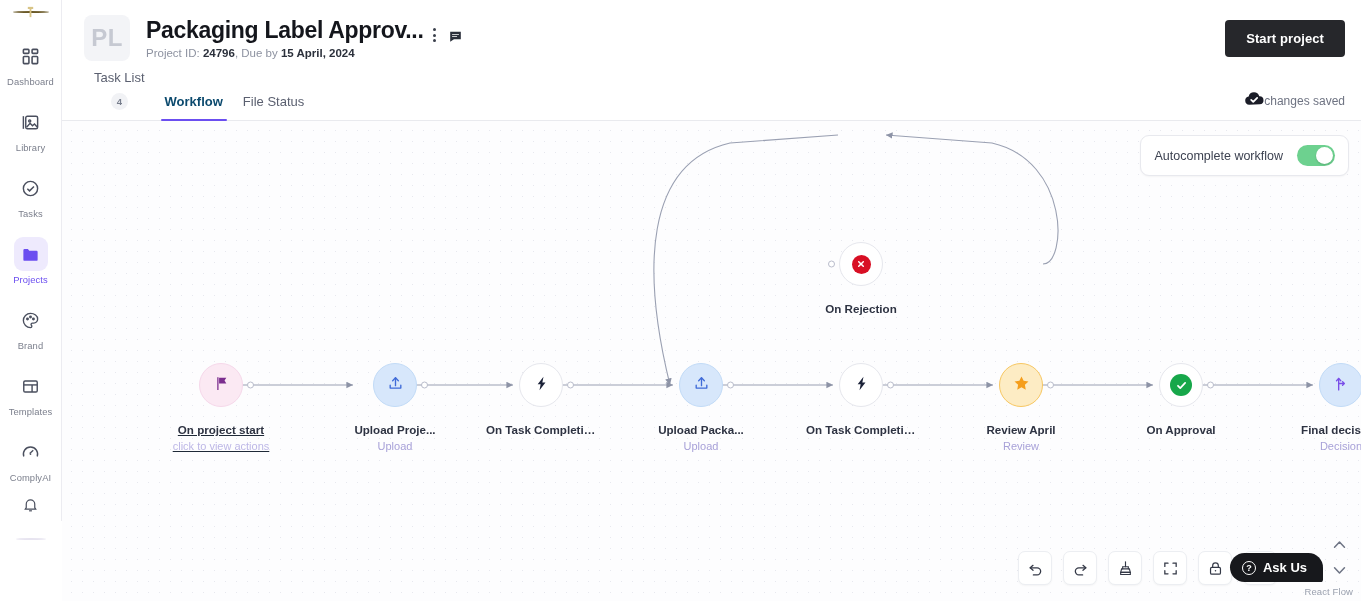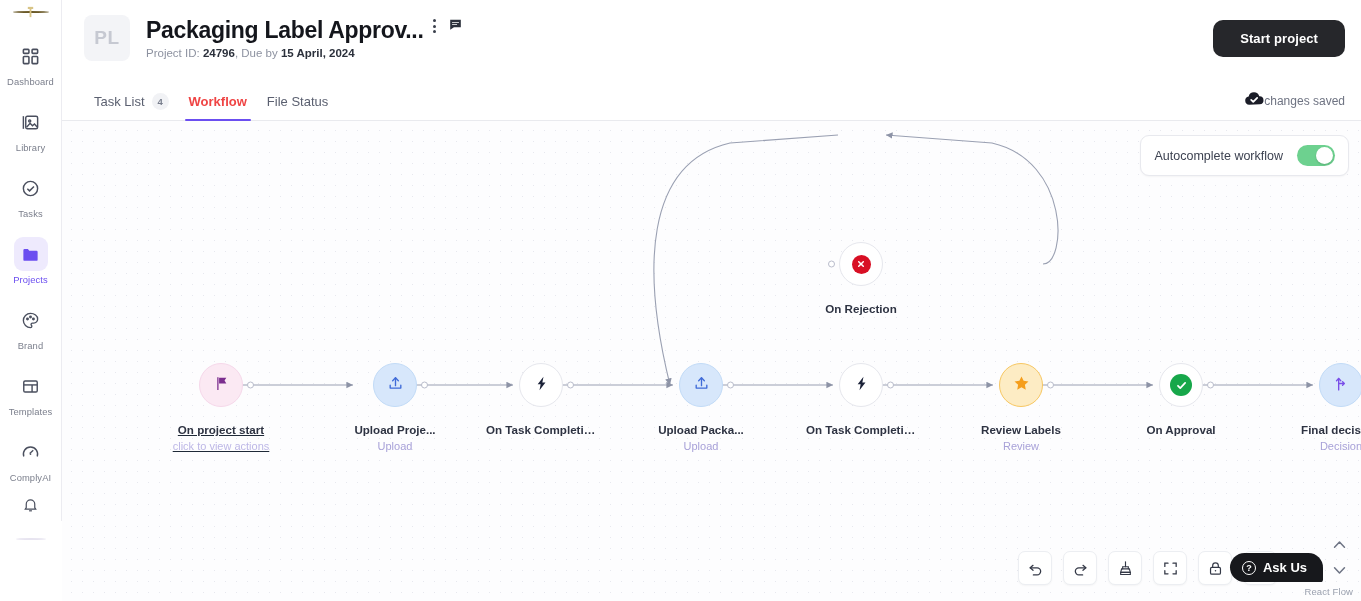--- a/index.html
+++ b/index.html
@@ -72,50 +72,50 @@
   
   .main { flex: 1 1 auto; height: 601px; display: flex; flex-direction: column; min-width: 0; }
 
   
   .hdr {
     height: 76px; flex: 0 0 76px; display: flex; align-items: center;
     padding: 0 16px 0 22px; background: #fff;
   }
   .proj-badge {
     width: 46px; height: 46px; border-radius: 8px; background: #f3f4f7;
-    color: #c6c9d2; font-size: 19px; font-weight: 700;
+    color: #c6c9d2; font-size: 24px; font-weight: 700;
     display: flex; align-items: center; justify-content: center;
     letter-spacing: .5px; flex: 0 0 46px;
   }
   .proj-meta { margin-left: 16px; }
-  .proj-title-row { display: flex; align-items: flex-start; gap: 3px; }
+  .proj-title-row { display: flex; align-items: flex-end; gap: 3px; }
   .proj-title { font-size: 23px; font-weight: 700; color: #14161c; letter-spacing: -.3px; }
   .kebab { width: 16px; height: 18px; display:flex; flex-direction:column; align-items:center; justify-content:center; gap:2.5px; cursor:pointer; }
   .kebab i { width: 3px; height: 3px; border-radius: 50%; background: #3a3f4b; display:block; }
   .chat-ic { cursor: pointer; margin-left: 2px; display:flex; }
   .proj-sub { font-size: 11.5px; color: #8d92a0; margin-top: 3px; }
   .proj-sub b { color: #2b303b; font-weight: 700; }
   .hdr-spacer { flex: 1 1 auto; }
   .start-btn {
-    background: #26272b; color: #fff; border: none; border-radius: 10px;
-    font-size: 13px; font-weight: 700; padding: 11px 27px; cursor: pointer;
+    background: #26272b; color: #fff; border: none; border-radius: 4px;
+    font-size: 13px; font-weight: 700; padding: 11px 21px; cursor: pointer;
     font-family: "Liberation Sans", sans-serif; letter-spacing: .1px;
   }
 
   
   .tabbar {
     height: 45px; flex: 0 0 45px; display: flex; align-items: flex-end;
     padding: 0 16px 0 22px; border-bottom: 1px solid #e9eaee; background:#fff;
   }
   .tab {
     display: flex; align-items: center; gap: 7px;
     font-size: 13px; color: #5b6070; padding: 0 10px 10px 10px;
-    cursor: pointer; position: relative; line-height: 16px;
-  }
-  .tab.active { color: #ef4444; font-weight: 700; }
+    cursor: pointer; position: relative; line-height: 16px; flex-direction: column;
+  }
+  .tab.active { color: #0c4a6e; font-weight: 700; }
   .tab.active::after {
     content: ""; position: absolute; left: 6px; right: 6px; bottom: -1px;
     height: 2.5px; background: #6b4ef0; border-radius: 2px;
   }
   .tab-count {
     min-width: 17px; height: 17px; border-radius: 50%; background: #f1f2f5;
     color: #777d8c; font-size: 9.5px; font-weight: 700;
     display: flex; align-items: center; justify-content: center; padding: 0 4px;
   }
   .tabbar-spacer { flex: 1 1 auto; }
@@ -453,21 +453,21 @@
 
       <div class="node" style="left:959px; top:242px;">
         <div class="node-circ amber">
           <span>
             <svg width="19" height="19" viewBox="0 0 24 24" fill="#f59e1c">
               <path d="M12 3l2.7 5.6 6.1.8-4.5 4.3 1.1 6.1-5.4-3-5.4 3 1.1-6.1-4.5-4.3 6.1-.8z"></path>
             </svg>
           </span>
           <span class="handle right"></span>
         </div>
-        <div class="node-title">Review Labels</div>
+        <div class="node-title">Review April</div>
         <div class="node-sub">Review</div>
       </div>
 
       <div class="node" style="left:1119px; top:242px;">
         <div class="node-circ plain">
           <span class="badge-check">
             <svg width="13" height="13" viewBox="0 0 24 24" fill="none" stroke="#fff" stroke-width="3.2" stroke-linecap="round" stroke-linejoin="round">
               <path d="M5.5 12.5l4.2 4.2 9-9.4"></path>
             </svg>
           </span>

